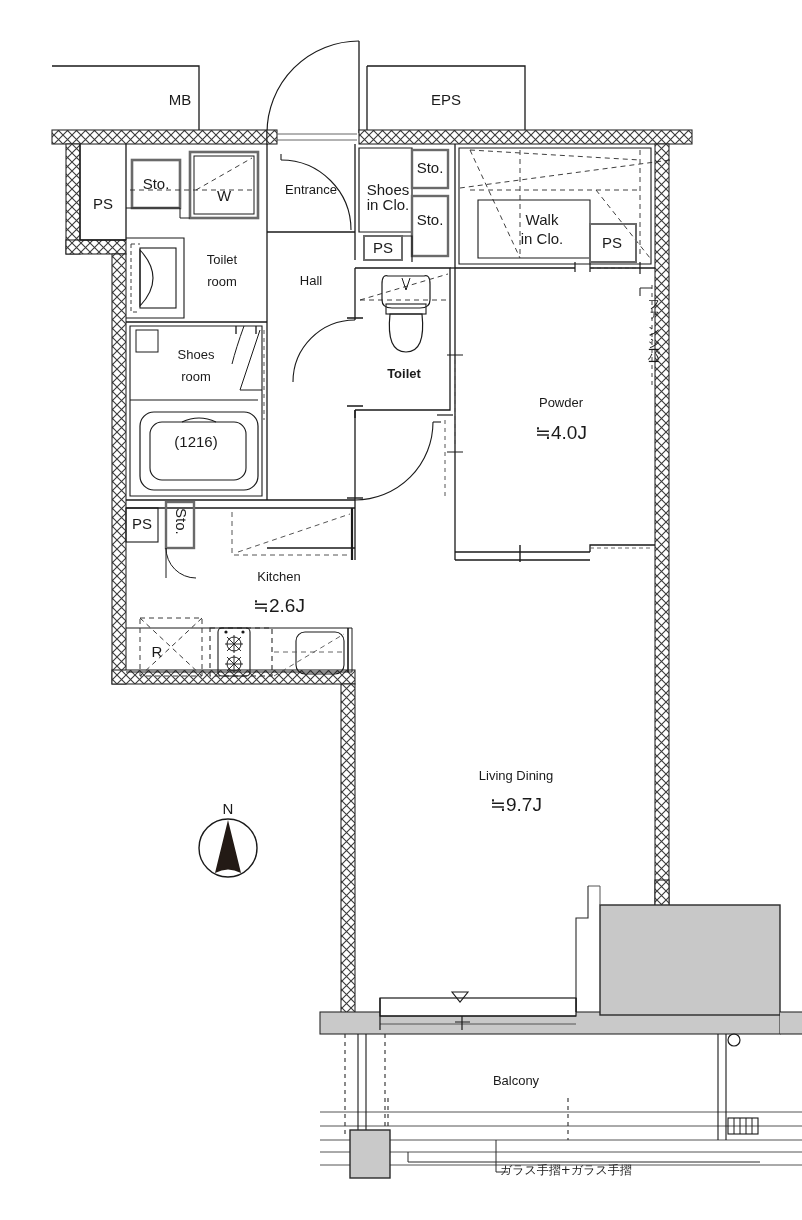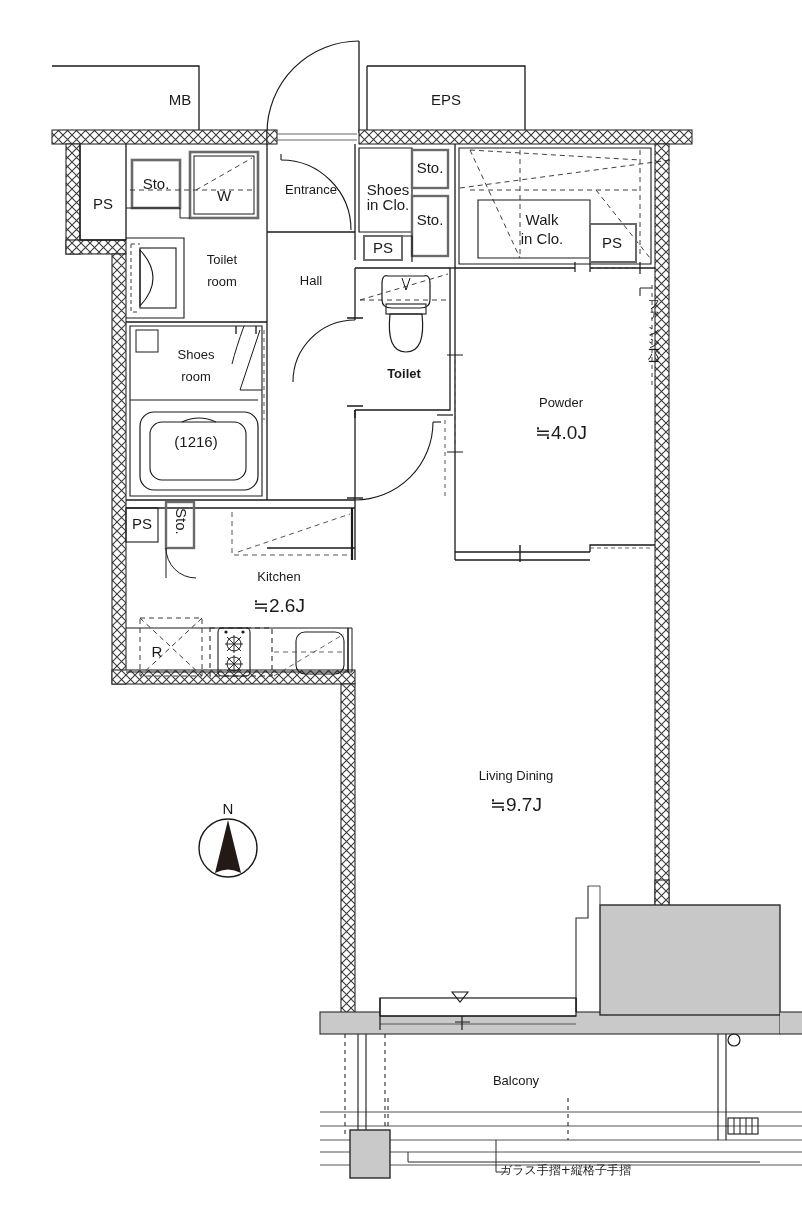--- a/index.html
+++ b/index.html
@@ -371,17 +371,17 @@
 
 <div class="lbl c room-name" style="left:279px;top:577px;">Kitchen</div>
 <div class="lbl c room-area" style="left:279px;top:606px;">≒2.6J</div>
 <div class="lbl c small" style="left:157px;top:652px;">R</div>
 
 <div class="lbl c room-name" style="left:516px;top:776px;">Living Dining</div>
 <div class="lbl c room-area" style="left:516px;top:805px;">≒9.7J</div>
 
 <div class="lbl c room-name" style="left:516px;top:1081px;">Balcony</div>
 
-<div class="lbl jp" style="left:500px;top:1164px;">ガラス手摺+縦格子手摺</div>
+<div class="lbl jp" style="left:500px;top:1164px;">ガラス手摺+ガラス手摺</div>
 
 <div class="lbl c compass-n" style="left:228px;top:809px;">N</div>
 
 </div>
 
 </body></html>

